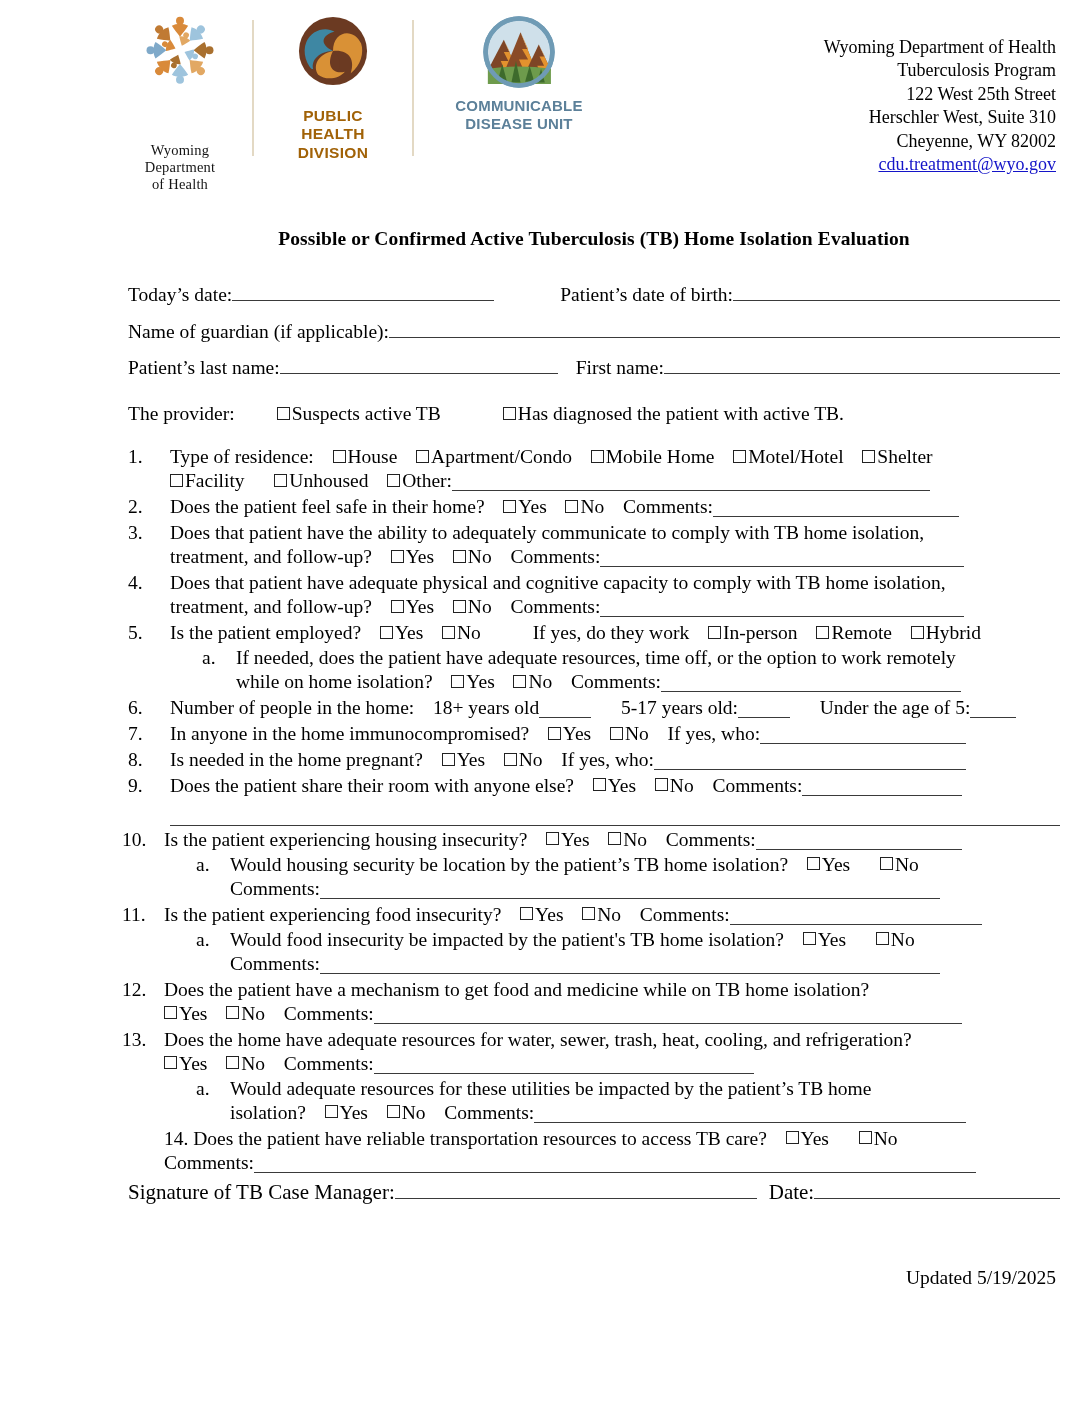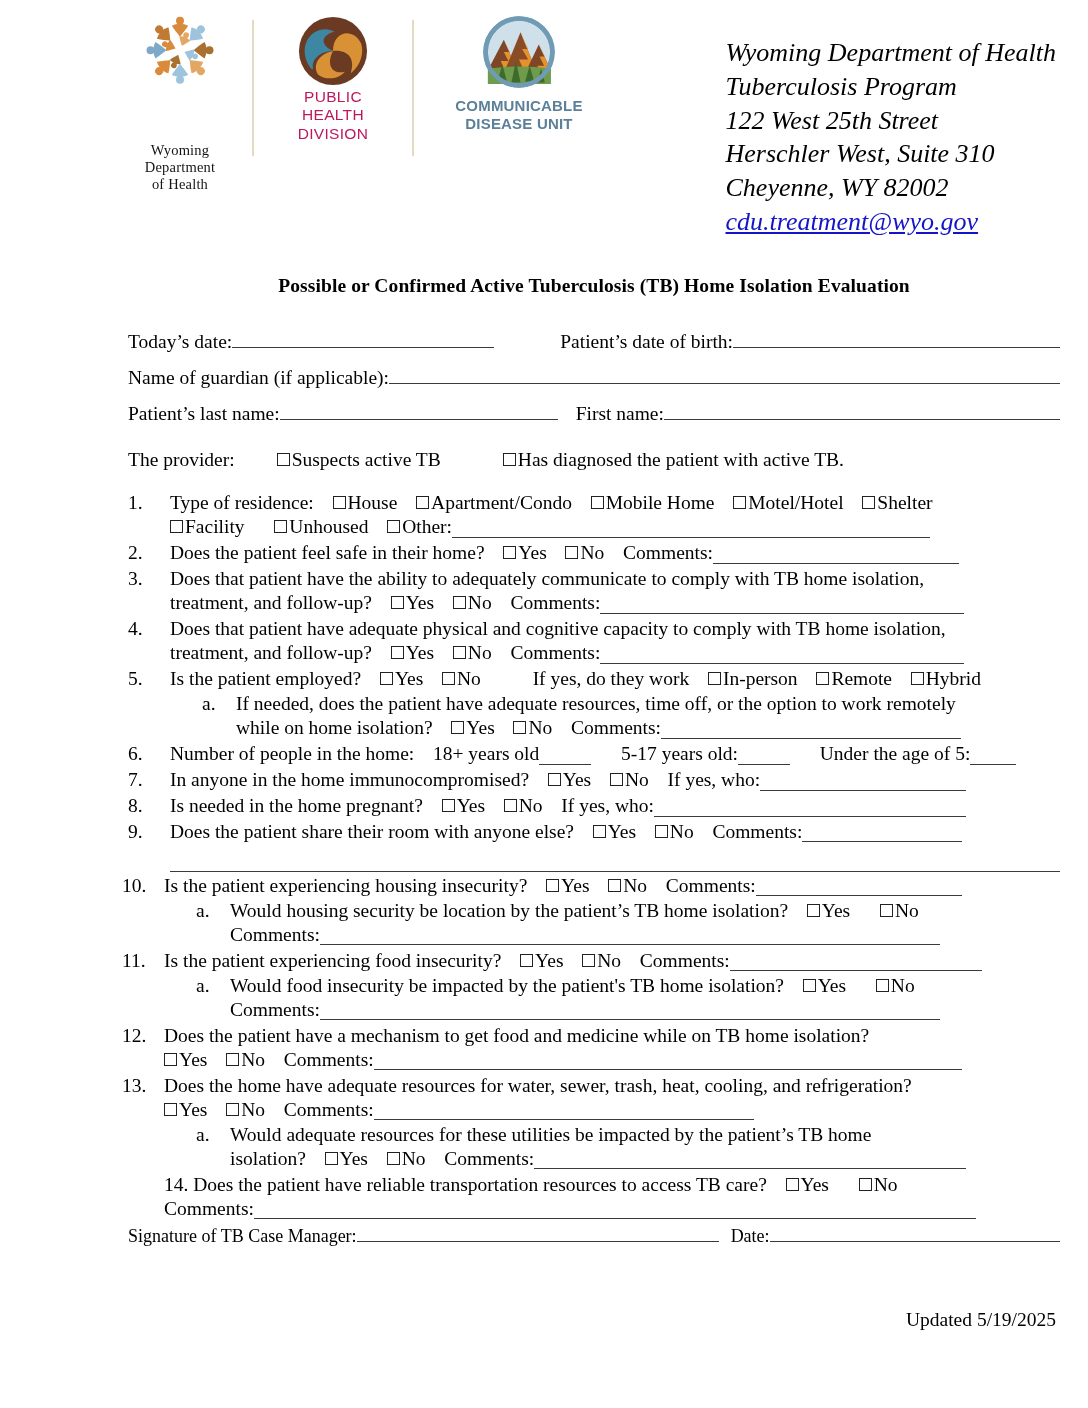--- a/index.html
+++ b/index.html
@@ -24,35 +24,35 @@
     font-size:14.5px; line-height:1.16; text-align:center;
     color:#141414; margin-top:2px; letter-spacing:.2px;
   }
 
   .vdiv { width:2px; background:#E3D9C4; align-self:stretch; margin:6px 20px 0 20px; height:136px; }
 
   .phd { width:118px; }
   .phd-mark { width:74px; height:74px; }
   .phd-text {
     font-family:"Liberation Sans", sans-serif;
-    font-weight:normal; font-size:15.5px; line-height:1.18;
-    text-align:center; color:#be185d; margin-top:0; letter-spacing:.3px;
+    font-weight:bold; font-size:15.5px; line-height:1.18;
+    text-align:center; color:#a16207; margin-top:19px; letter-spacing:.3px;
   }
 
   .cdu { width:170px; }
   .cdu-mark { width:76px; height:76px; }
   .cdu-text {
     font-family:"Liberation Sans", sans-serif;
     font-weight:bold; font-size:15px; line-height:1.2;
     text-align:center; color:#5C8099; margin-top:7px; letter-spacing:.2px;
   }
 
   .addr {
-    margin-left:auto; text-align:left;
-    font-size:26px; line-height:1.30; padding-top:22px; padding-right:4px;font-style:italic;
+    margin-left:auto; text-align:right;
+    font-size:18px; line-height:1.30; padding-top:22px; padding-right:4px;
   }
   .addr a, .addr .mail { color:#1414C8; text-decoration:underline; }
 
   
   .content { padding:0 28px 0 128px; }
   .doc-title {
     text-align:center; font-weight:bold; font-size:19.5px;
     margin:36px 0 0 0; letter-spacing:.1px;
   }
 
@@ -86,21 +86,21 @@
 
   .cb {
     display:inline-block; width:11px; height:11px;
     border:1.3px solid #222; background:#fff;
     vertical-align:0.02em; margin-right:2px;
   }
   .sp  { display:inline-block; width:9px; }
   .sp2 { display:inline-block; width:20px; }
   .sp3 { display:inline-block; width:42px; }
 
-  .sig { font-size:18px; display:flex; align-items:baseline; white-space:nowrap; }
+  .sig { font-size:21px; display:flex; align-items:baseline; white-space:nowrap; }
   .footer { margin-top:62px; text-align:right; font-size:19.5px; padding-right:4px; }
 </style>
 </head>
 <body>
 
 <div class="page">
 
   <div class="header">
     <div class="logos">
 

